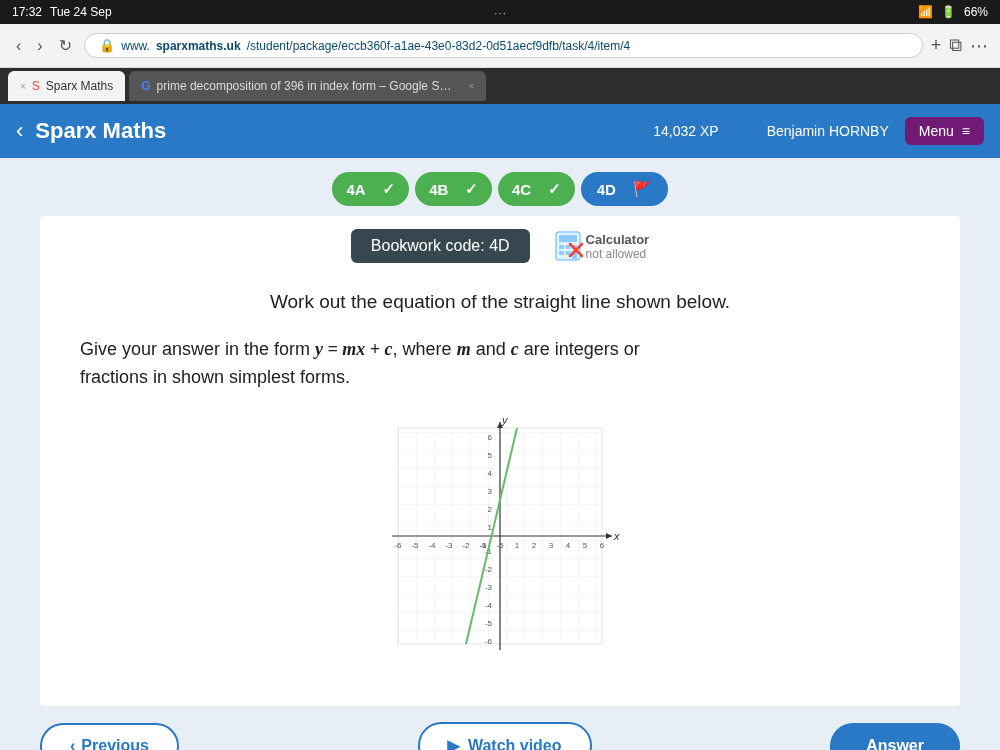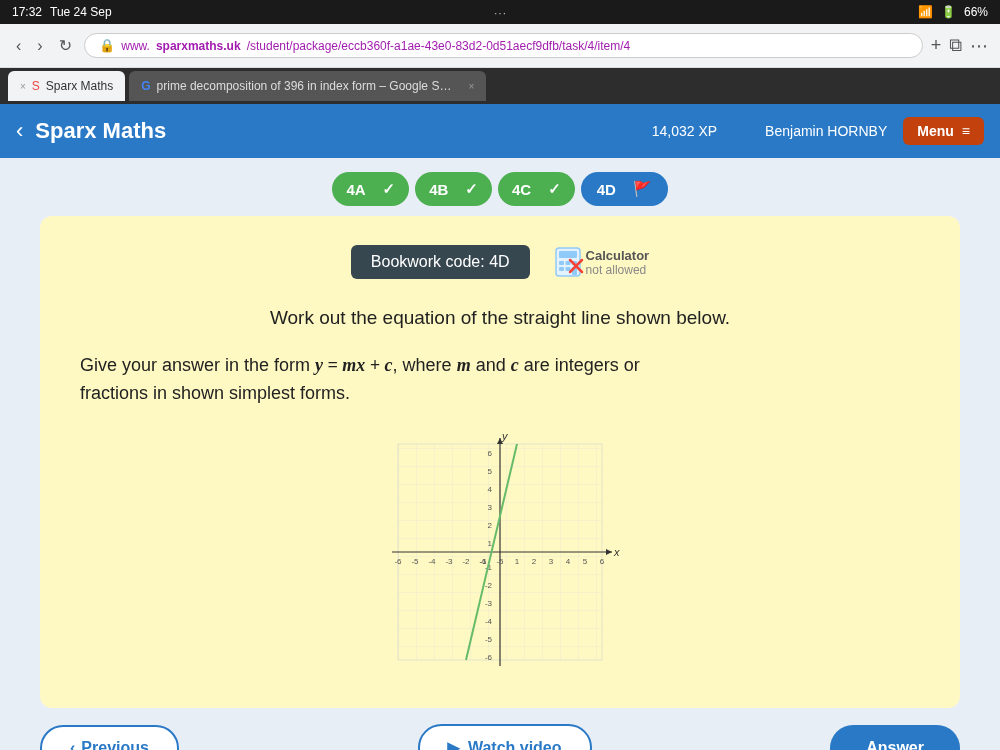--- a/index.html
+++ b/index.html
@@ -49,21 +49,21 @@
       background: white;
       border: 1px solid #ccc;
       border-radius: 20px;
       padding: 4px 14px;
       font-size: 13px;
       display: flex;
       align-items: center;
       gap: 6px;
     }
     .url-domain { font-weight: bold; }
-    .url-text { color: #a21caf; font-size: 12px; }
+    .url-text { color: #0c4a6e; font-size: 12px; }
     .url-actions { display: flex; gap: 8px; color: #555; font-size: 18px; }
 
     
     .tab-bar {
       background: #2d2d2d;
       display: flex;
       align-items: center;
       padding: 0 8px;
       height: 36px;
       gap: 4px;
@@ -110,27 +110,27 @@
       flex: 1;
     }
     .header-right {
       display: flex;
       align-items: center;
       gap: 16px;
     }
     .xp-text { font-size: 14px; font-weight: 500; }
     .user-name { font-size: 14px; font-weight: 500; margin-left: 32px; }
     .menu-btn {
-      background: #c2410c;
+      background: #701a75;
       border: none;
       color: white;
       padding: 6px 14px;
       border-radius: 6px;
       font-size: 14px;
-      font-weight: bold;
+      font-weight: normal;
       cursor: pointer;
       display: flex;
       align-items: center;
       gap: 8px;
     }
 
     
     .task-tabs {
       display: flex;
       justify-content: center;
@@ -157,24 +157,24 @@
       border: 2px solid #2979c7;
       border-radius: 20px;
       color: #2979c7;
       font-size: 15px;
       font-weight: 600;
       cursor: pointer;
     }
 
     
     .content-card {
-      background: #fef9c3;
-      border-radius: 12px;
+      background: #ffffff;
+      border-radius: 4px;
       margin: 0 40px;
-      padding: 28px 40px;
+      padding: 12px 40px;
       min-height: 490px;
     }
 
     
     .top-info {
       display: flex;
       align-items: center;
       justify-content: center;
       gap: 20px;
       margin-bottom: 24px;

